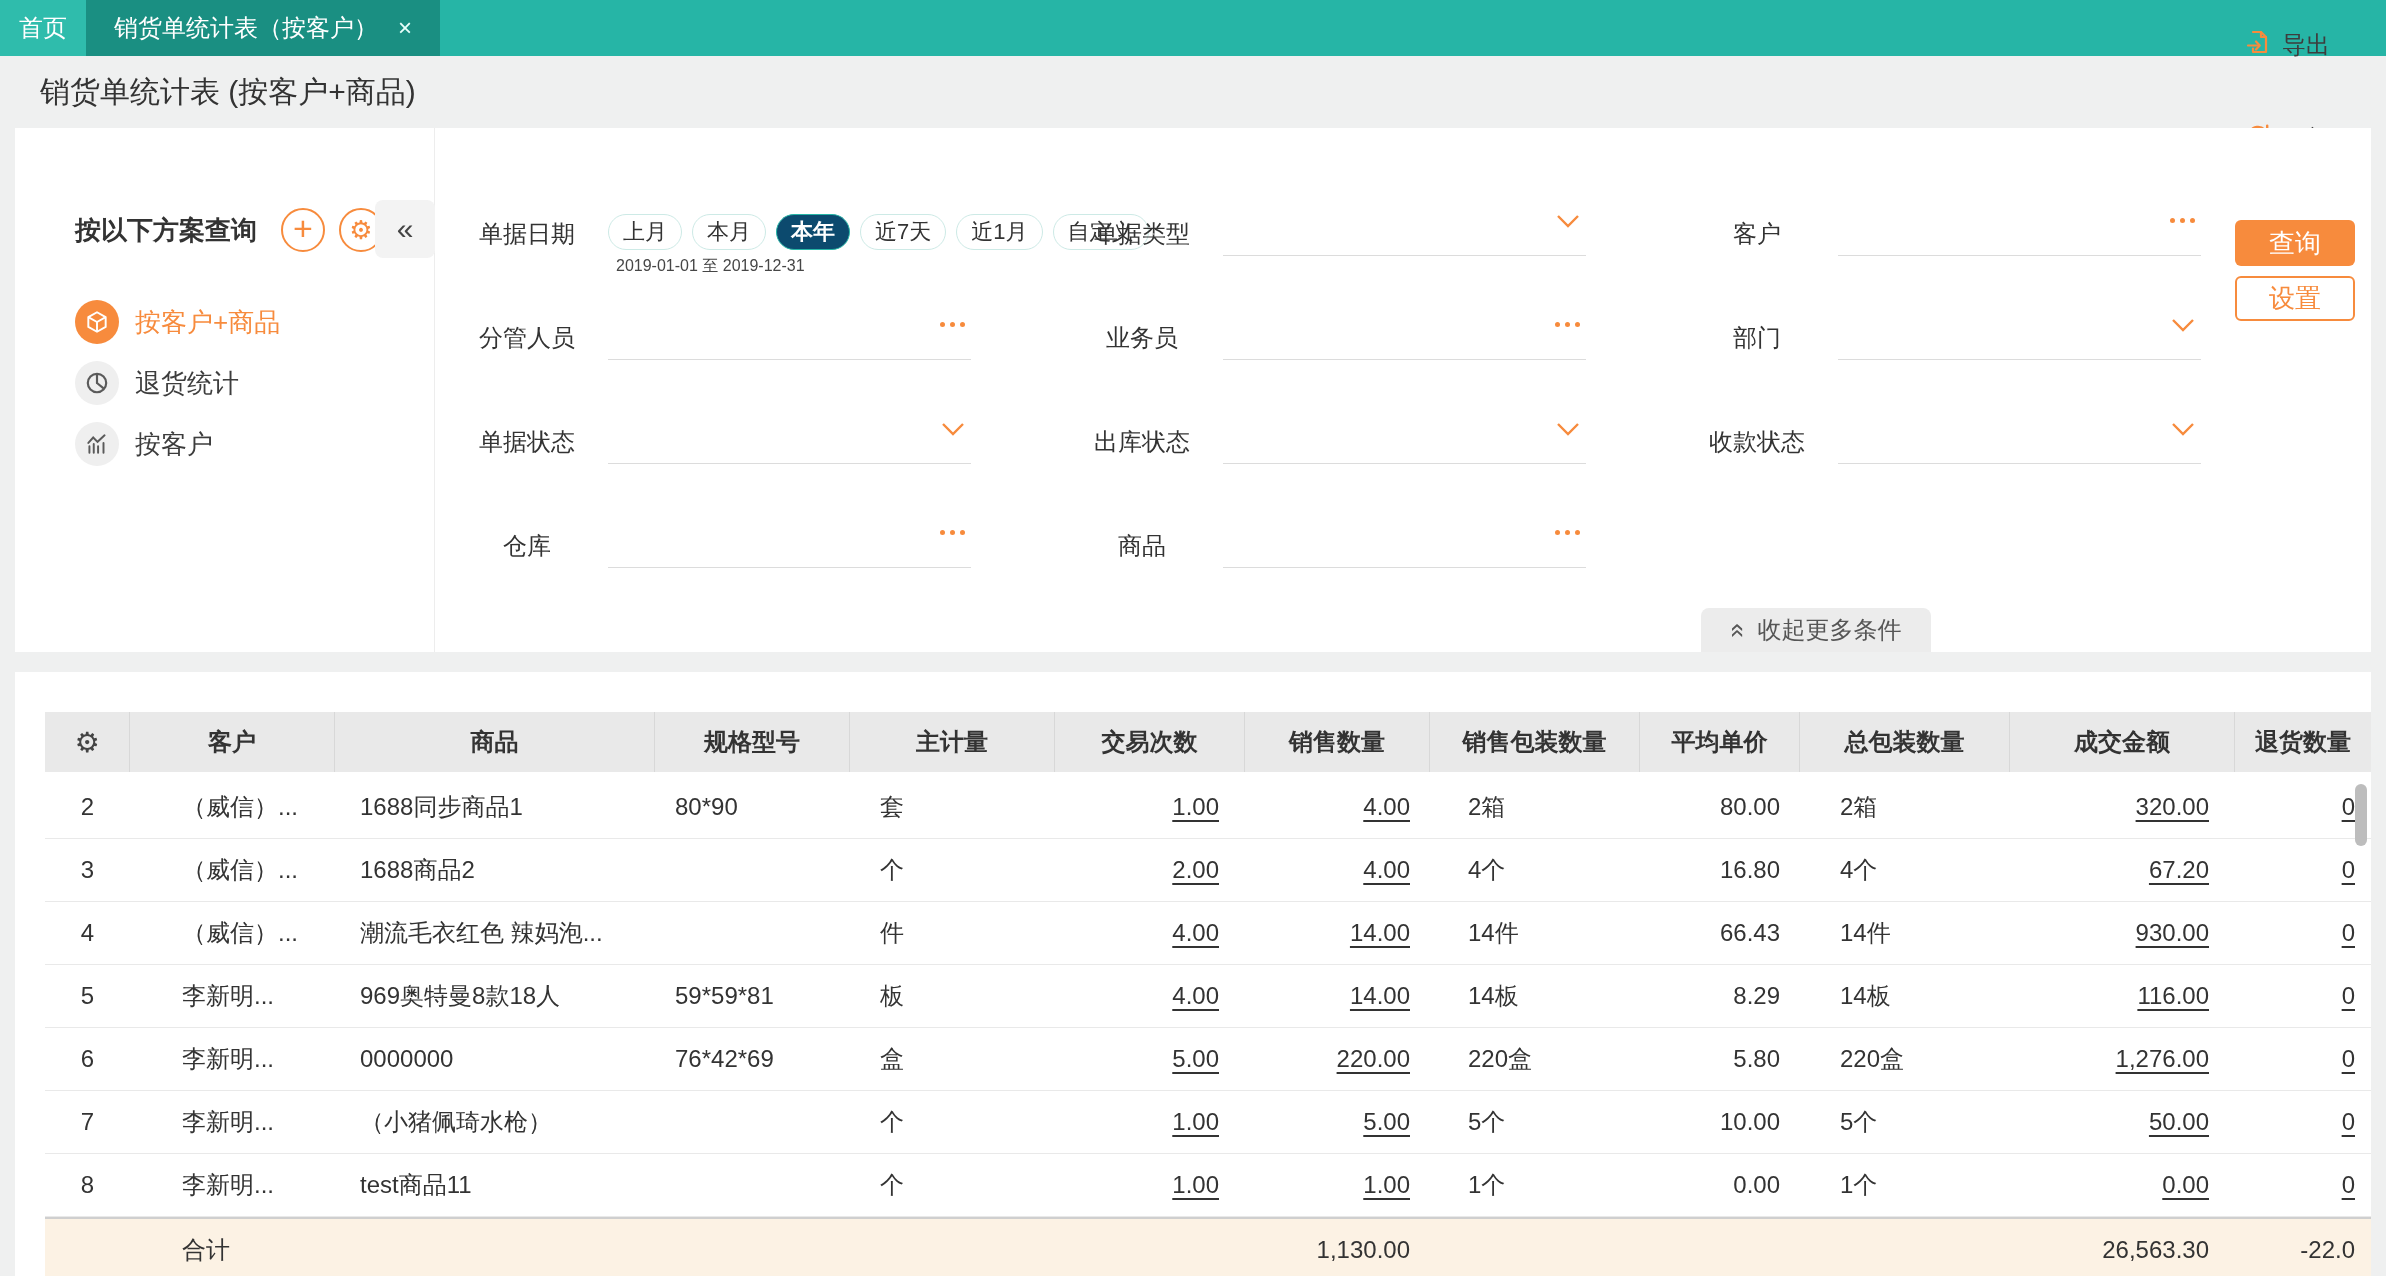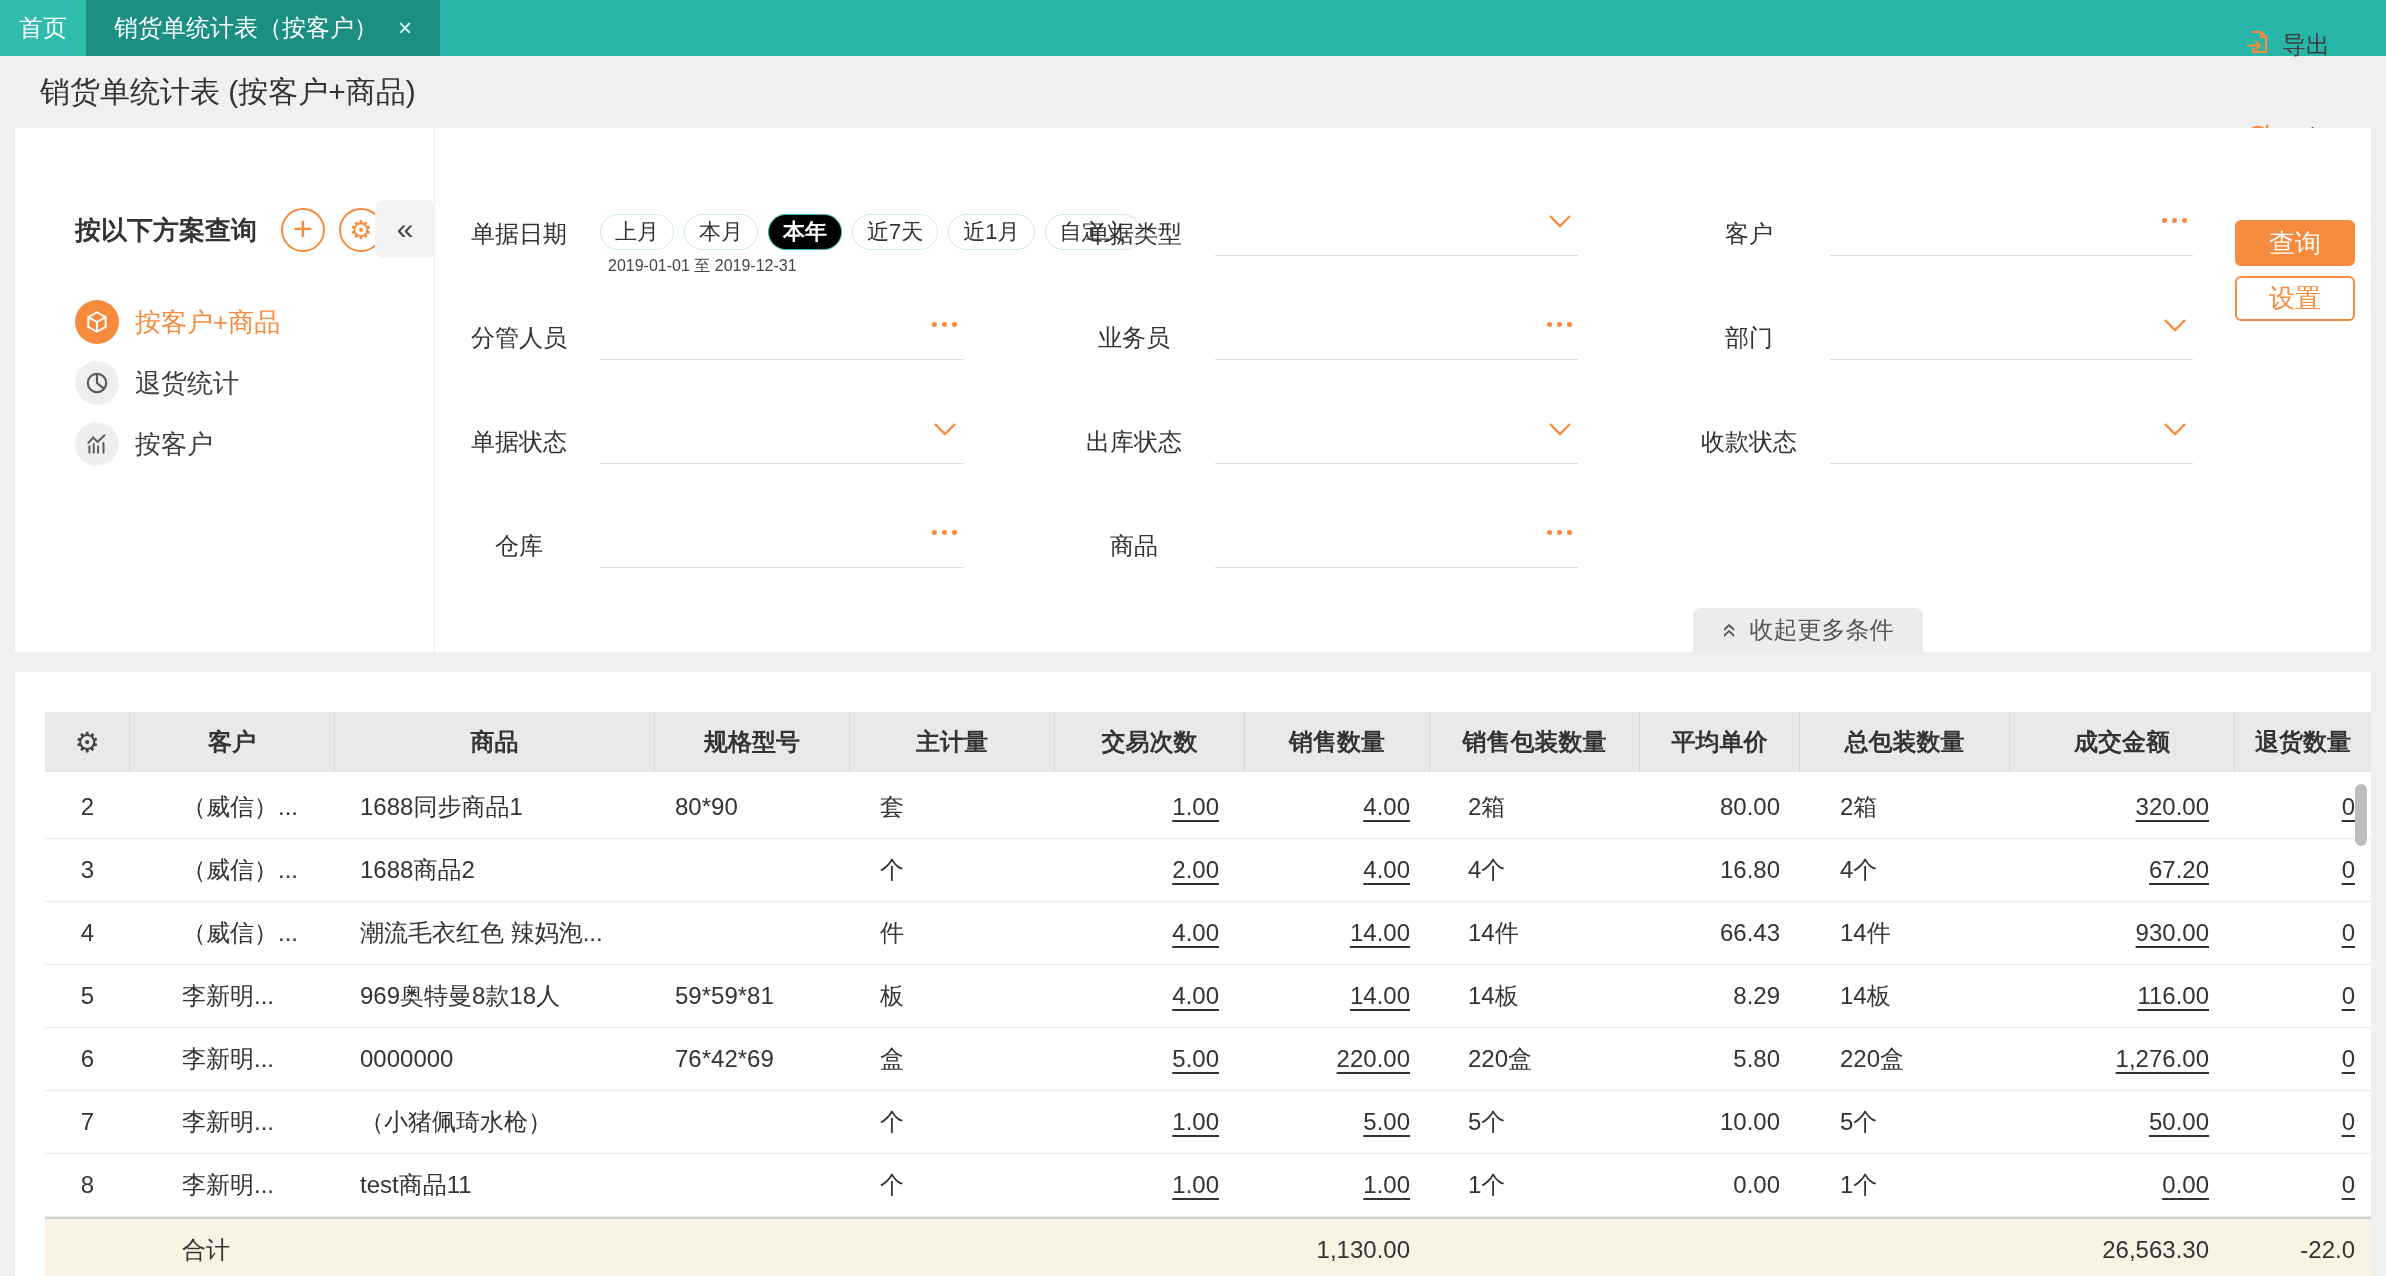--- a/index.html
+++ b/index.html
@@ -15,21 +15,21 @@
   .tab-close { font-size:24px; color:#e8fffb; cursor:pointer; line-height:1; }
 
   
   .page-header { height:72px; display:flex; align-items:center; padding:0 56px 0 40px; }
   .page-title { font-size:30px; color:#333; }
   .hdr-actions { margin-left:auto; display:flex; gap:60px;flex-direction:column; }
   .hdr-btn { display:flex; align-items:center; gap:10px; font-size:24px; color:#3d3d3d; cursor:pointer; }
 
   
   .filter-panel { position:absolute; left:15px; top:128px; width:2356px; height:524px;
-    background:#fff; display:flex; }
+    background:#fff; display:flex;gap:8px; }
   .table-panel  { position:absolute; left:15px; top:672px; width:2356px; height:604px;
     background:#fff; padding:40px 0 0 30px; overflow:hidden; }
 
   
   .sidebar { width:420px; flex:0 0 420px; border-right:1px solid #ededed; position:relative; padding:80px 0 0 60px; }
   .side-head { display:flex; align-items:center; }
   .side-heading { font-size:26px; font-weight:700; color:#333; }
   .circle-btn { width:44px; height:44px; border:2.5px solid #f78b3d; border-radius:50%;
     color:#f78b3d; display:flex; align-items:center; justify-content:center; cursor:pointer; }
   .circle-btn.plus { font-size:34px; line-height:1; margin-left:24px; font-weight:400; padding-bottom:4px;}
@@ -51,21 +51,21 @@
   .filter-item { width:615px; display:flex; position:relative; }
   .flabel { flex:0 0 150px; text-align:center; padding-right:12px; font-size:24px;
     color:#333; line-height:44px; white-space:nowrap; }
   .ffield { flex:0 0 363px; height:44px; border-bottom:1px solid #dcdcdc; position:relative; cursor:pointer; }
   .trig { position:absolute; right:6px; top:2px; }
   .dots { display:flex; gap:5px; top:6px; }
   .dots i { width:5px; height:5px; border-radius:50%; background:#f78b3d; display:block; }
   .pill-group { display:flex; height:36px; margin-top:2px; }
   .pill { height:36px; line-height:33px; padding:0 14px; margin-right:10px; border:1px solid #cdeae6;
     border-radius:18px; font-size:22px; color:#333; background:#fff; white-space:nowrap; cursor:pointer; }
-  .pill-active { background:#000000; border-color:#26b5a6; color:#fff; font-weight:600; }
+  .pill-active { background:#0c4a6e; border-color:#26b5a6; color:#fff; font-weight:600; }
   .date-range { position:absolute; left:158px; top:44px; font-size:16px; color:#464646; white-space:nowrap; }
   .filter-actions { position:absolute; right:16px; top:82px; display:flex; flex-direction:column; gap:10px;margin-top:10px; }
   .btn-query { width:120px; height:46px; background:#f78b3d; border:none; border-radius:6px;
     color:#fff; font-size:26px; cursor:pointer; font-family:inherit; }
   .btn-settings { width:120px; height:45px; background:#fff; border:2px solid #f78b3d; border-radius:6px;
     color:#f78b3d; font-size:26px; cursor:pointer; font-family:inherit; }
   .collapse-bar { position:absolute; bottom:0; left:1258px; height:44px; padding:0 30px;
     background:#ececec; border-radius:8px 8px 0 0; display:flex; align-items:center; gap:12px;
     font-size:24px; color:#555; cursor:pointer; }
   .collapse-up { display:inline-block; transform:rotate(90deg); font-size:26px; color:#555; }

